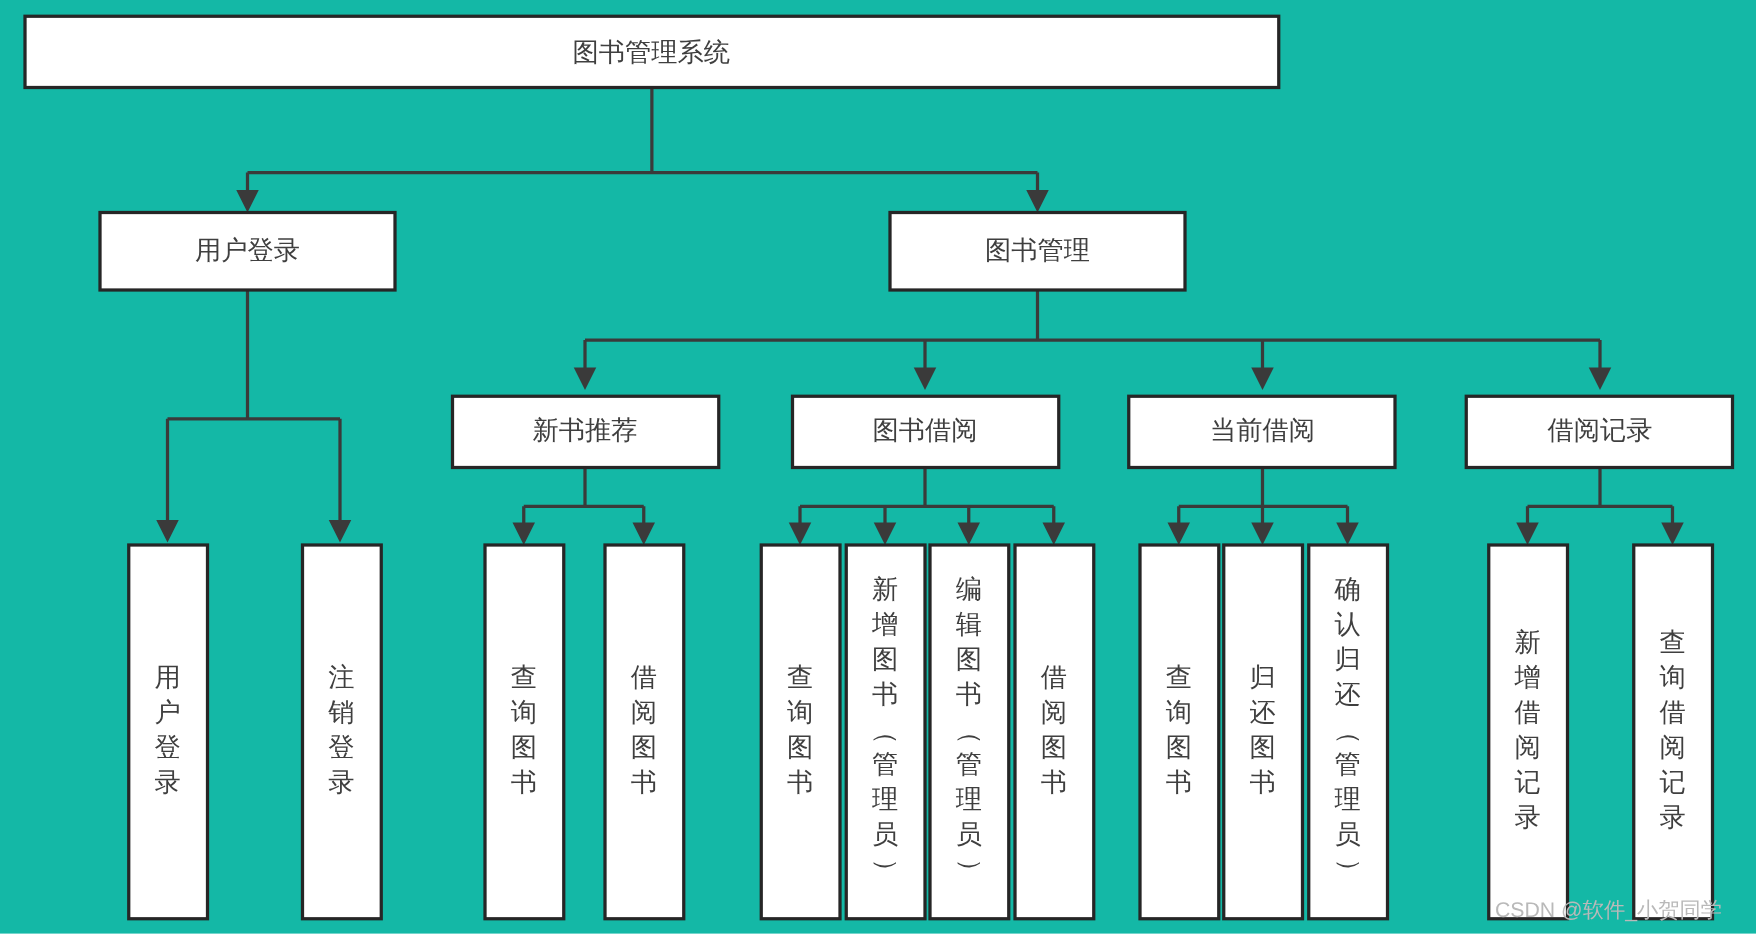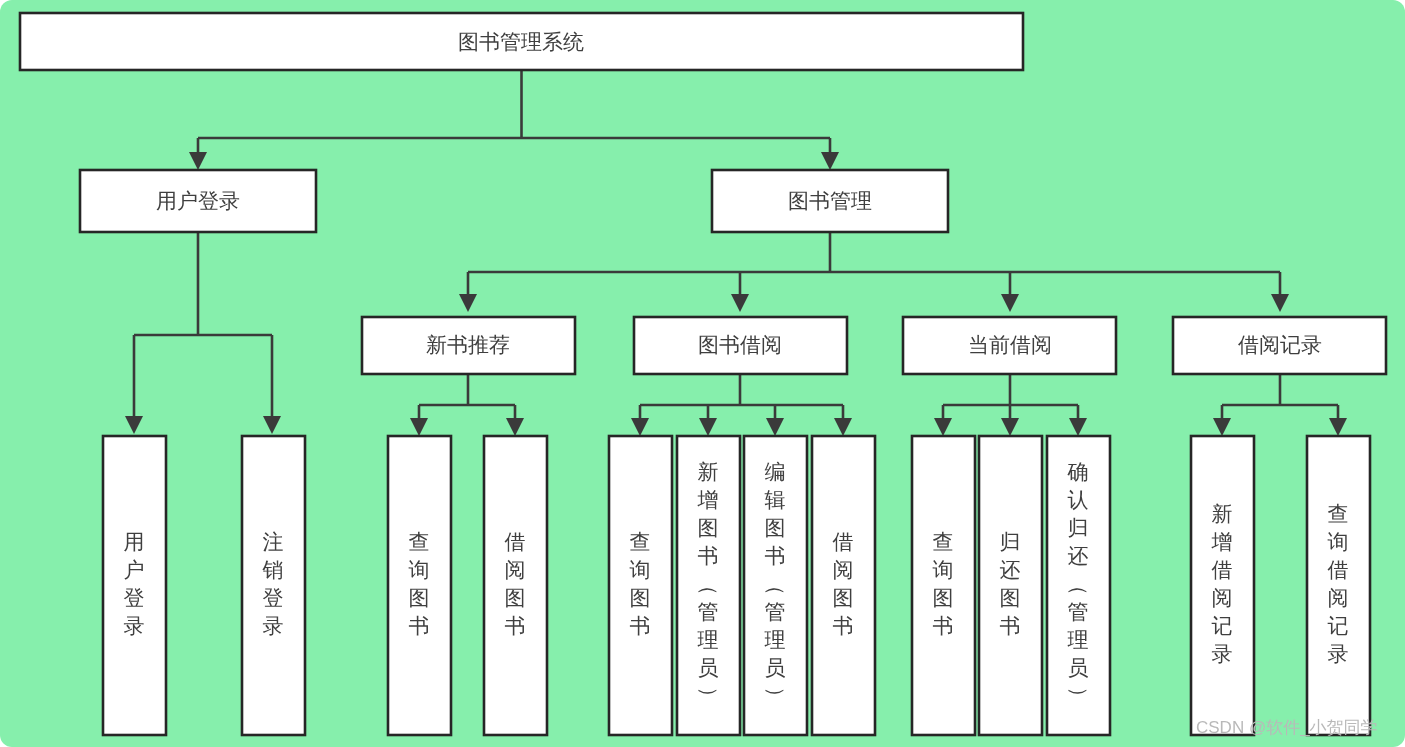--- a/index.html
+++ b/index.html
@@ -11,22 +11,21 @@
   body {
     font-family: "Liberation Sans", "DejaVu Sans", sans-serif;
     width: 1405px;
     height: 747px;
     overflow: hidden;
   }
   #diagram-root {
     position: relative;
     width: 1405px;
     height: 747px;
-    background: #86efac;
-    border-radius: 12px;
+    background: #14b8a6;
   }
   svg#tree-svg {
     position: absolute;
     top: 0;
     left: 0;
     width: 1405px;
     height: 747px;
     display: block;
   }
   .node-box {

